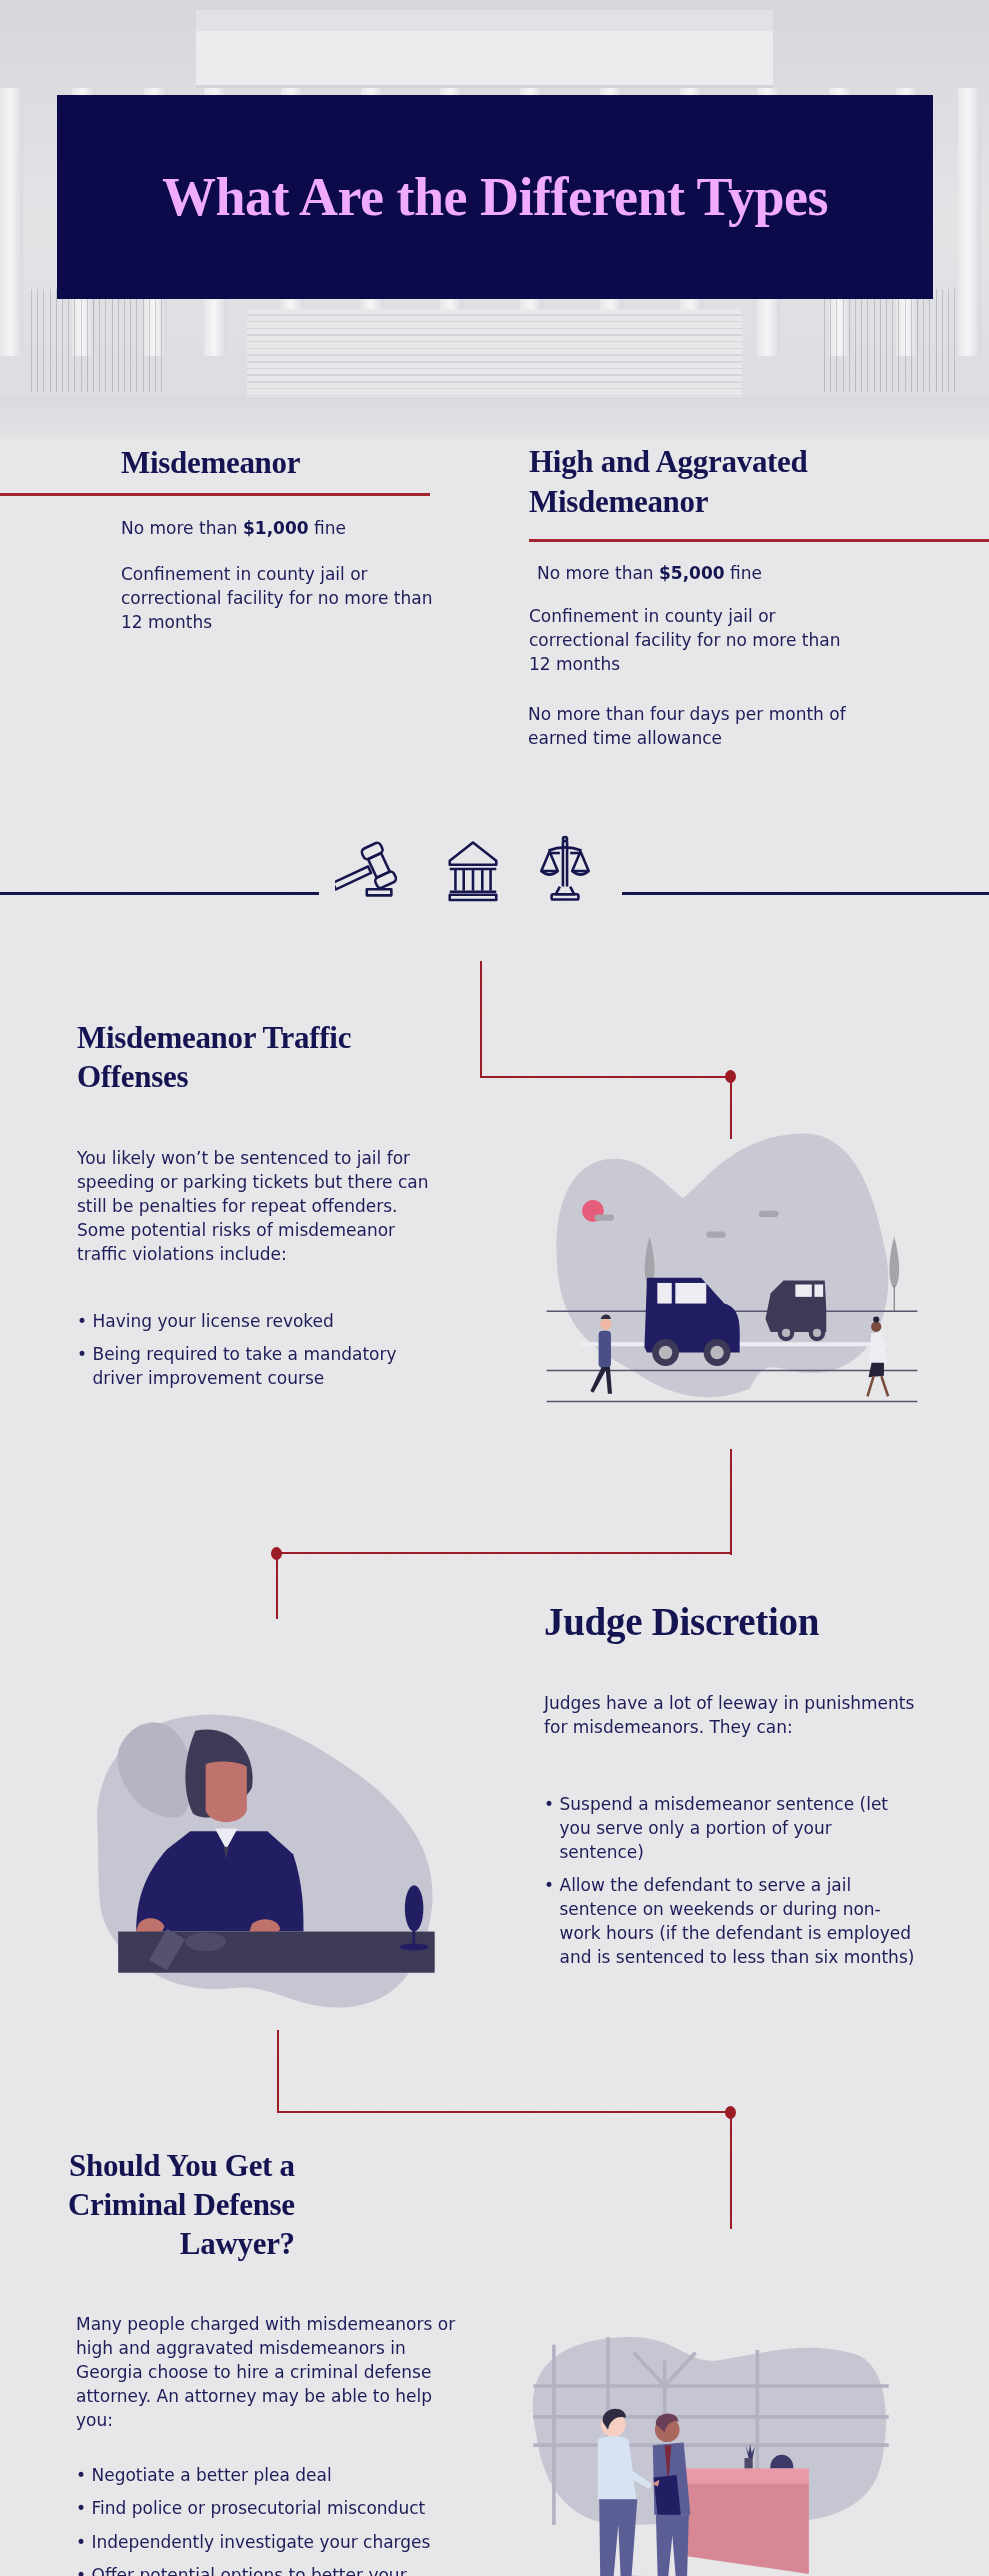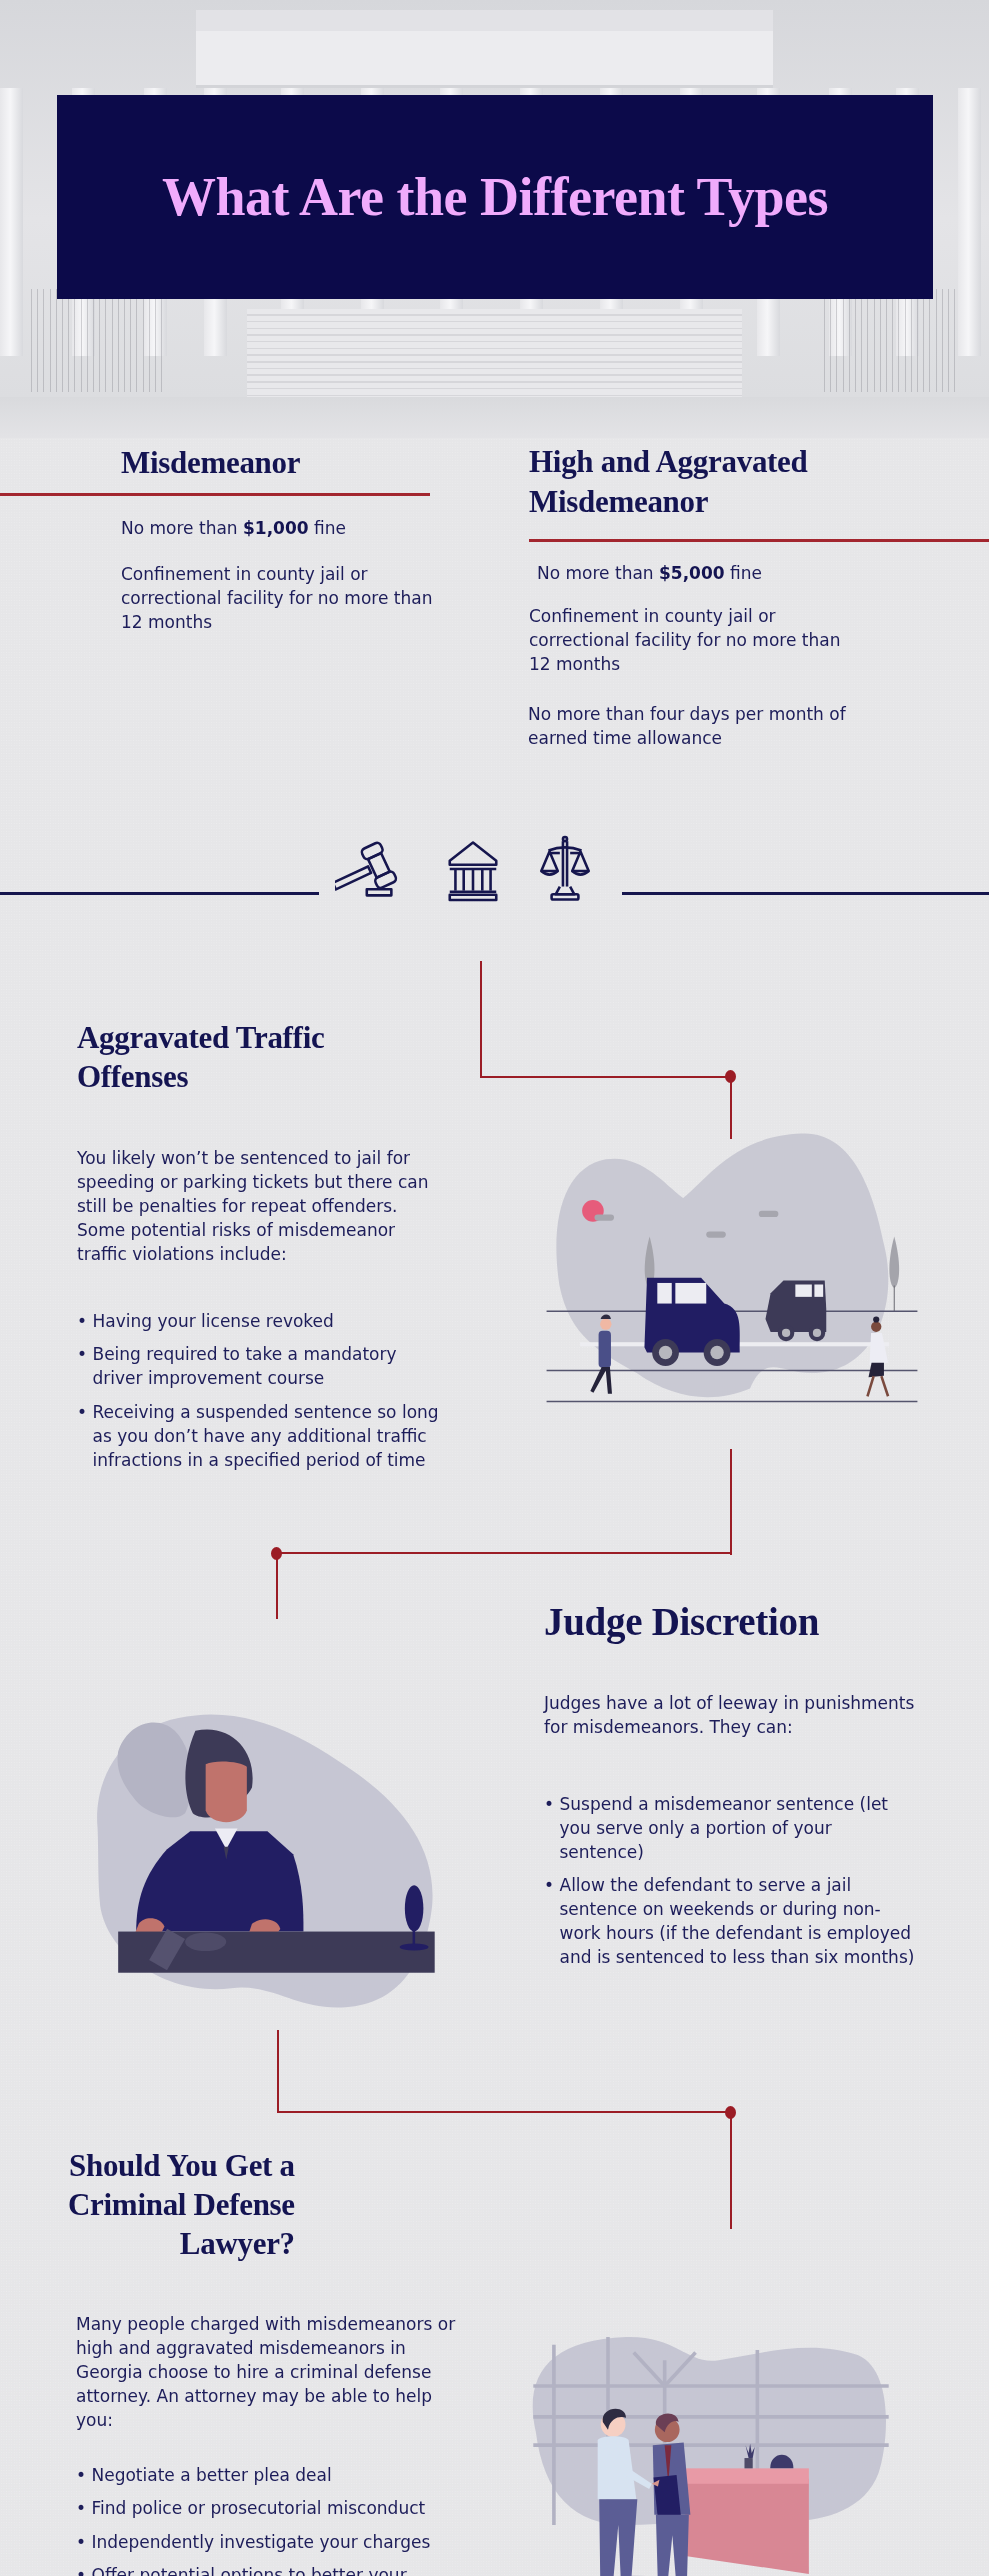--- a/index.html
+++ b/index.html
@@ -168,28 +168,27 @@
     <rect x="24" y="115" width="52" height="10" rx="3"></rect>
   </g>
 </svg>
 
 <div class="conn-v" style="left:480px; top:961px; height:117px;"></div>
 <div class="conn-h" style="left:480px; top:1076px; width:252px;"></div>
 <div class="dot" style="left:725px; top:1070px;"></div>
 <div class="conn-v" style="left:730px; top:1082px; height:57px;"></div>
 
 <div class="abs serif-h" style="left:77px; top:1018px; font-size:31px; line-height:39px;">
-  <span>Aggravated Traffic</span><br>
+  <span>Misdemeanor Traffic</span><br>
   <span>Offenses</span>
 </div>
 <div class="abs body-t" style="left:77px; top:1146px; width:371px;">You likely won’t be sentenced to jail for speeding or parking tickets but there can still be penalties for repeat offenders. Some potential risks of misdemeanor traffic violations include:</div>
 <ul class="abs body-t bullets" style="left:77px; top:1309px; width:371px;">
   <li>Having your license revoked</li>
   <li>Being required to take a mandatory driver improvement course</li>
-  <li>Receiving a suspended sentence so long as you don’t have any additional traffic infractions in a specified period of time</li>
 </ul>
 
 <svg class="abs" style="left:544px; top:1131px;" width="376" height="273" viewBox="0 0 730 530">
   <path d="M30 300 C10 170 40 70 120 55 C190 45 230 100 270 130 C320 90 370 10 500 5 C600 0 640 120 660 220 C690 340 640 470 520 470 C460 470 430 430 400 500 C330 530 250 520 180 470 C110 430 50 400 30 300 Z" fill="#c9c9d3"></path>
   <circle cx="95" cy="155" r="21" fill="#e65c7b"></circle>
   <rect x="98" y="162" width="38" height="12" rx="6" fill="#a6a6ae"></rect>
   <rect x="315" y="195" width="38" height="12" rx="6" fill="#a6a6ae"></rect>
   <rect x="417" y="155" width="38" height="12" rx="6" fill="#a6a6ae"></rect>
   <path d="M205 205 C190 260 195 300 205 305 C215 300 220 260 205 205 Z" fill="#a4a4ab"></path>
   <line x1="205" y1="300" x2="205" y2="350" stroke="#6b6b74" stroke-width="2"></line>

